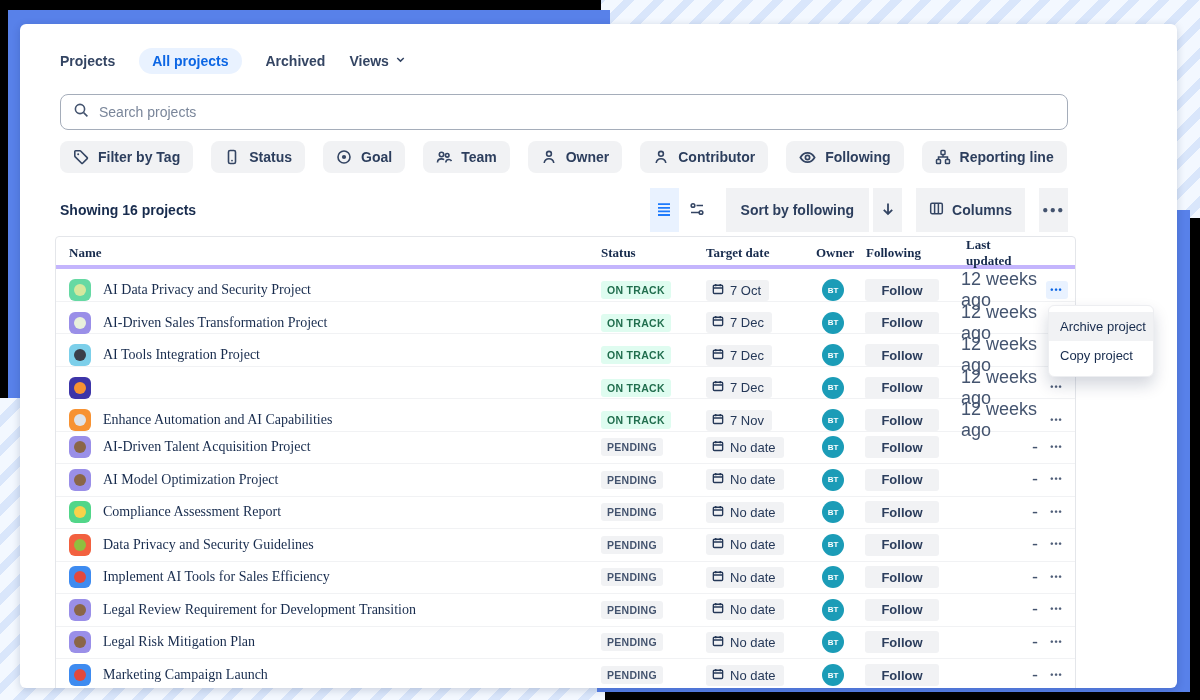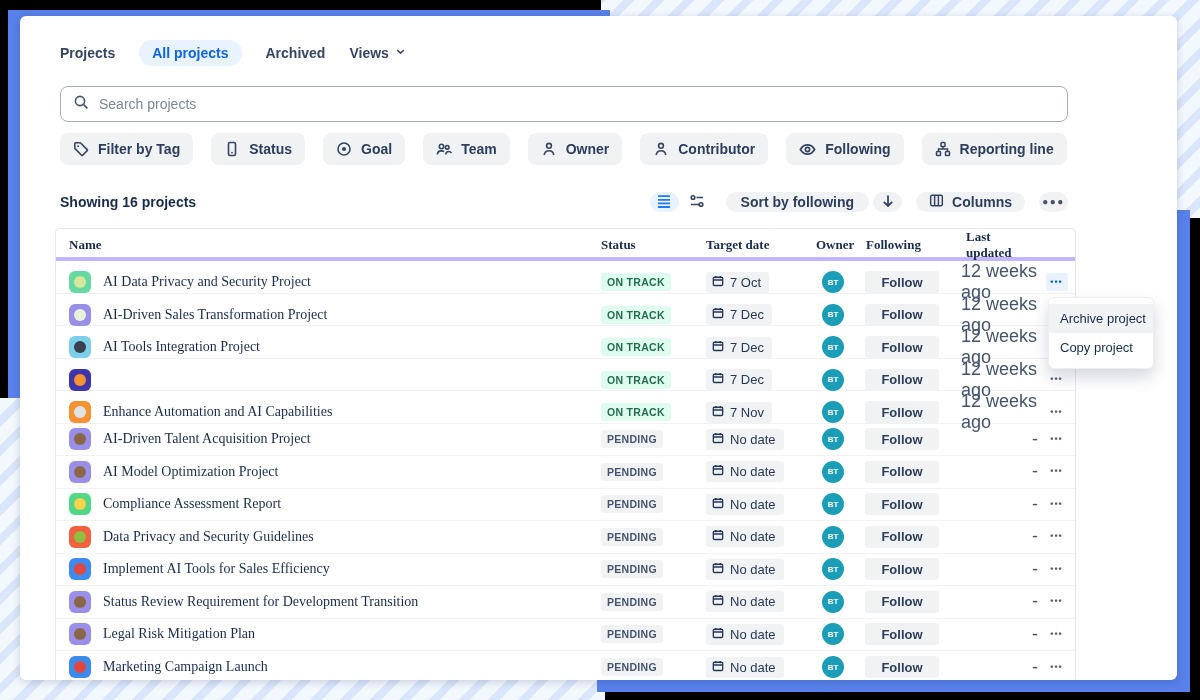--- a/index.html
+++ b/index.html
@@ -5,21 +5,21 @@
   * { box-sizing: border-box; margin: 0; padding: 0; }
   html,body { width:1200px; height:700px; overflow:hidden; font-family:"Liberation Sans","DejaVu Sans",sans-serif; }
   .stage { position:relative; width:1200px; height:700px;
     background:repeating-linear-gradient(135deg,#d9e6fb 0 8px,#f3f8ff 8px 21px); }
   .frame { position:absolute; }
   .f-black-tl { left:0; top:0; width:601px; height:398px; background:#000; }
   .f-blue-tl  { left:8px; top:10px; width:602px; height:388px; background:#5881e9; }
   .f-black-br { left:605px; top:218px; right:0; bottom:0; background:#000; }
   .f-blue-br  { left:597px; top:210px; width:593px; height:482px; background:#5881e9; }
 
-  .card { position:absolute; left:20px; top:16px; width:1157px; height:664px;
+  .card { position:absolute; left:20px; top:24px; width:1157px; height:664px;
     background:#fff; border-radius:6px; overflow:hidden; box-shadow:0 2px 8px rgba(9,30,66,.18);padding-left:12px; }
 
   
   .topnav { position:absolute; left:40px; top:24px; display:flex; align-items:center; gap:24px; height:26px; }
   .nav-item { font-size:14px; font-weight:600; color:#344563; background:none; border:none; cursor:pointer; display:flex; align-items:center; gap:5px; font-family:inherit; }
   .nav-item.active { color:#0c66e4; background:#e9f2ff; border-radius:14px; padding:5px 13px; }
 
   
   .searchbar { position:absolute; left:40px; top:70px; width:1008px; height:36px;
     border:1px solid #a5adba; border-radius:8px; background:#fff; display:flex; align-items:center; padding:0 12px; gap:10px; }
@@ -29,21 +29,21 @@
   
   .filters { position:absolute; left:40px; top:117px; display:flex; gap:18px; }
   .chip { display:flex; align-items:center; gap:9px; height:32px; padding:0 13px; background:#f1f2f4;
     border:none; border-radius:8px; font-size:14px; font-weight:600; color:#2c3e5d; cursor:pointer; font-family:inherit; white-space:nowrap; }
   .chip-ic { display:flex; align-items:center; }
 
   
   .toolbar { position:absolute; left:40px; top:172px; width:1008px; height:28px; display:flex; align-items:center;justify-content:space-between; }
   .summary { font-size:14px; font-weight:700; color:#172b4d; }
   .tool-right { margin-left:auto; display:flex; align-items:center; }
-  .tbtn { height:20px; display:flex; align-items:center; justify-content:center; border:none; border-radius:12px;
+  .tbtn { height:44px; display:flex; align-items:center; justify-content:center; border:none; border-radius:0;
     background:#f1f2f4; color:#2c3e5d; font-size:14px; font-weight:600; cursor:pointer; font-family:inherit; gap:8px; }
   .tbtn.icon-only { width:29px; }
   .tbtn.selected { background:#e9f2ff; }
   .tbtn.ghost { background:transparent; }
   .dots { font-size:10px; letter-spacing:1.5px; font-weight:700; color:#44546f; line-height:1; }
 
   
   .ptable { position:absolute; left:35px; top:212px; width:1021px; border:1px solid #e4e6ea; border-radius:4px; background:#fff; }
   .thead, .tr { display:grid; grid-template-columns:545px 105px 105px 50px 100px 77px 37px; align-items:center; }
   .thead { height:32px; border-bottom:4px solid #c4b5fd;font-family:Liberation Serif, serif; }
@@ -542,21 +542,21 @@
     <div class="td td-menu">
               <button class="row-menu">•••</button>
             </div>
   </div>
 
   <div class="tr">
     <div class="td td-name">
       <span class="proj-icon" style="background: rgb(154, 143, 232);">
                 <span class="proj-dot" style="background: rgb(138, 102, 71);"></span>
               </span>
-      <span class="proj-name">Status Review Requirement for Development Transition</span>
+      <span class="proj-name">Legal Review Requirement for Development Transition</span>
     </div>
     <div class="td">
               <span class="badge badge-gray">PENDING</span>
             </div>
     <div class="td">
       <span class="date-pill">
         <span><svg viewBox="0 0 16 16" width="12" height="12" fill="none" stroke="#253858" stroke-width="1.8">
                     <rect x="1.8" y="3" width="12.4" height="11" rx="1.4"></rect>
                     <path d="M1.8 6.6h12.4M5 1.2v3M11 1.2v3"></path>
                   </svg></span>

